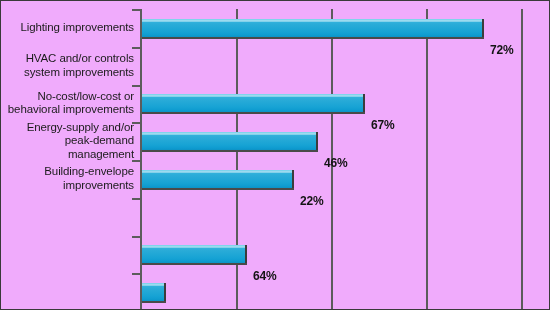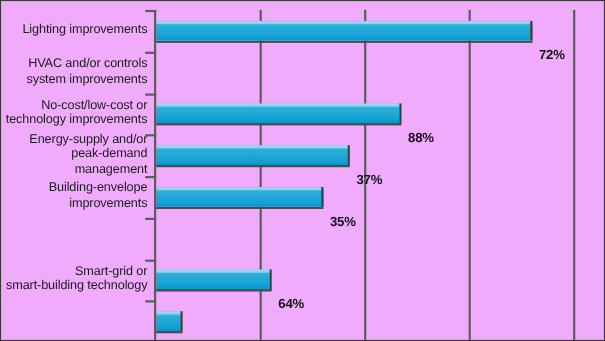--- a/index.html
+++ b/index.html
@@ -147,55 +147,53 @@
 
     <div class="cat-row">
       <div class="tick"></div>
       <div class="cat-label">HVAC and/or controls
 system improvements</div>
     </div>
 
     <div class="cat-row">
       <div class="tick"></div>
       <div class="cat-label">No-cost/low-cost or
-technology improvements</div>
+behavioral improvements</div>
       <div class="bar-wrap">
         <div class="bar" style="width:223px;"></div>
-        <div class="value-label">88%</div>
+        <div class="value-label">67%</div>
       </div>
     </div>
 
     <div class="cat-row">
       <div class="tick"></div>
       <div class="cat-label">Energy-supply and/or
 peak-demand management</div>
       <div class="bar-wrap">
         <div class="bar" style="width:176px;"></div>
-        <div class="value-label">37%</div>
+        <div class="value-label">46%</div>
       </div>
     </div>
 
     <div class="cat-row">
       <div class="tick"></div>
       <div class="cat-label">Building-envelope
 improvements</div>
       <div class="bar-wrap">
         <div class="bar" style="width:152px;"></div>
-        <div class="value-label">35%</div>
-      </div>
-    </div>
-
-    <div class="cat-row">
-      <div class="tick"></div>
-    </div>
-
-    <div class="cat-row">
-      <div class="tick"></div>
-      <div class="cat-label">Smart-grid or
-smart-building technology</div>
+        <div class="value-label">22%</div>
+      </div>
+    </div>
+
+    <div class="cat-row">
+      <div class="tick"></div>
+    </div>
+
+    <div class="cat-row">
+      <div class="tick"></div>
       <div class="bar-wrap">
         <div class="bar" style="width:105px;"></div>
         <div class="value-label">64%</div>
       </div>
     </div>
 
     <div class="cat-row">
       <div class="tick"></div>
       <div class="bar-wrap">
         <div class="bar" style="width:24px;"></div>

